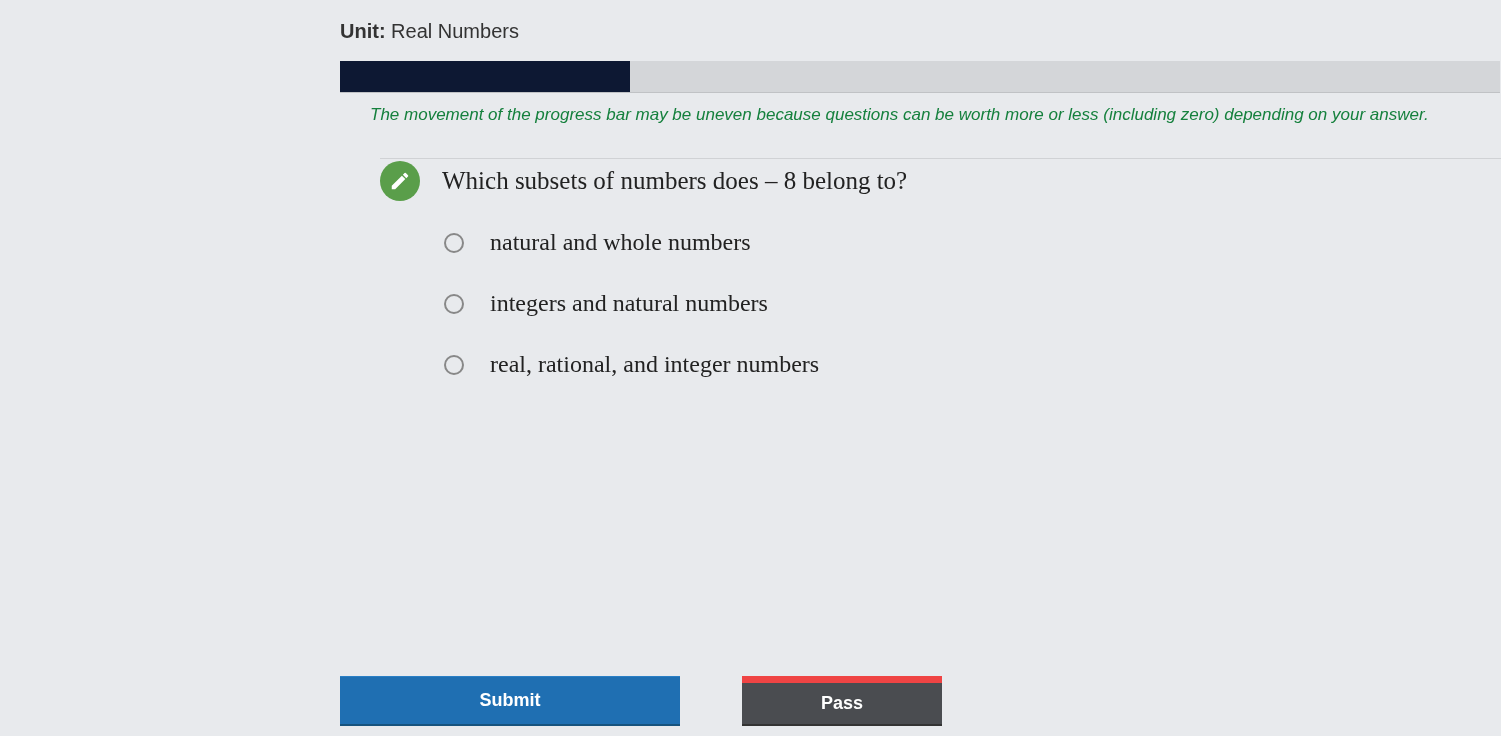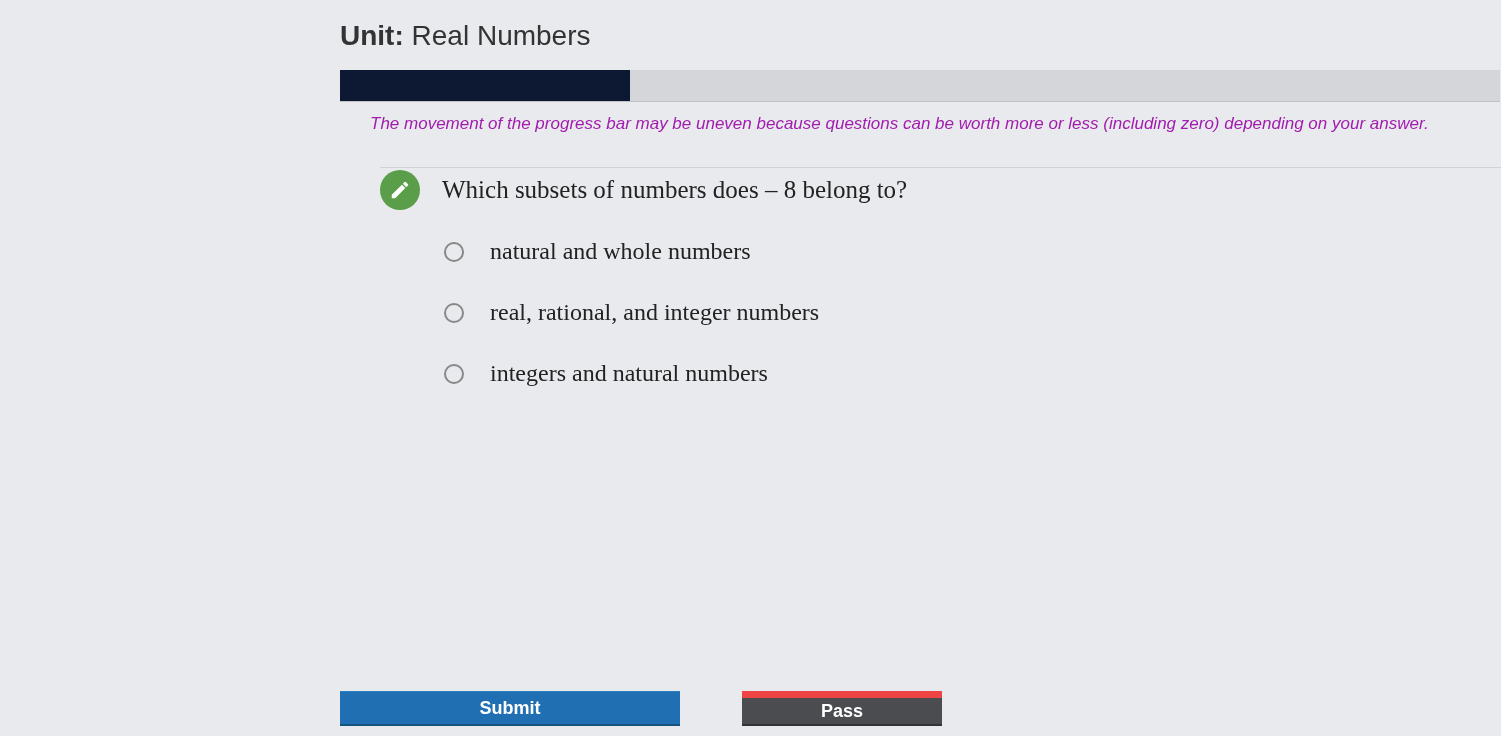--- a/index.html
+++ b/index.html
@@ -11,21 +11,21 @@
       font-family: Arial, Helvetica, sans-serif;
       background: #e8eaed;
       width: 1501px;
       height: 736px;
       overflow: hidden;
     }
     .container {
       padding: 20px 0 0 340px;
     }
     .unit-header {
-      font-size: 28px;
+      font-size: 20px;
       color: #333;
       margin-bottom: 18px;
     }
     .unit-label {
       font-weight: bold;
     }
     .progress-label {
       font-size: 18px;
       color: #444;
       margin-bottom: 10px;
@@ -37,21 +37,21 @@
       position: relative;
       border-bottom: 1px solid #c0c2c5;
     }
     .progress-bar-fill {
       height: 100%;
       background: #0d1833;
     }
     .progress-note {
       font-style: italic;
       font-size: 17px;
-      color: #a21caf;
+      color: #15803d;
       margin-top: 12px;
       margin-left: 30px;
       white-space: nowrap;
     }
     .question-area {
       margin-top: 33px;
       margin-left: 40px;
       border-top: 1px solid #d0d2d5;
       padding-top: 2px;
     }
@@ -100,21 +100,21 @@
       color: #222;
     }
     .button-bar {
       position: absolute;
       bottom: 10px;
       left: 340px;
       display: flex;
       gap: 62px;
     }
     .btn {
-      height: 35px;
+      height: 50px;
       border: none;
       font-size: 18px;
       font-weight: bold;
       cursor: pointer;
       display: flex;
       align-items: center;
       justify-content: center;
       color: #fff;
     }
     .btn-submit {
@@ -159,25 +159,25 @@
       </div>
     </div>
 
     <div class="options">
       <div class="option-row">
         <div class="radio-circle"></div>
         <div class="option-text">natural and whole numbers</div>
       </div>
       <div class="option-row">
         <div class="radio-circle"></div>
-        <div class="option-text">real, rational, and integer numbers</div>
+        <div class="option-text">integers and natural numbers</div>
       </div>
       <div class="option-row">
         <div class="radio-circle"></div>
-        <div class="option-text">integers and natural numbers</div>
+        <div class="option-text">real, rational, and integer numbers</div>
       </div>
     </div>
   </div>
 </div>
 
 <div class="button-bar">
   <button class="btn btn-submit">Submit</button>
   <button class="btn btn-pass">Pass</button>
 </div>
 

